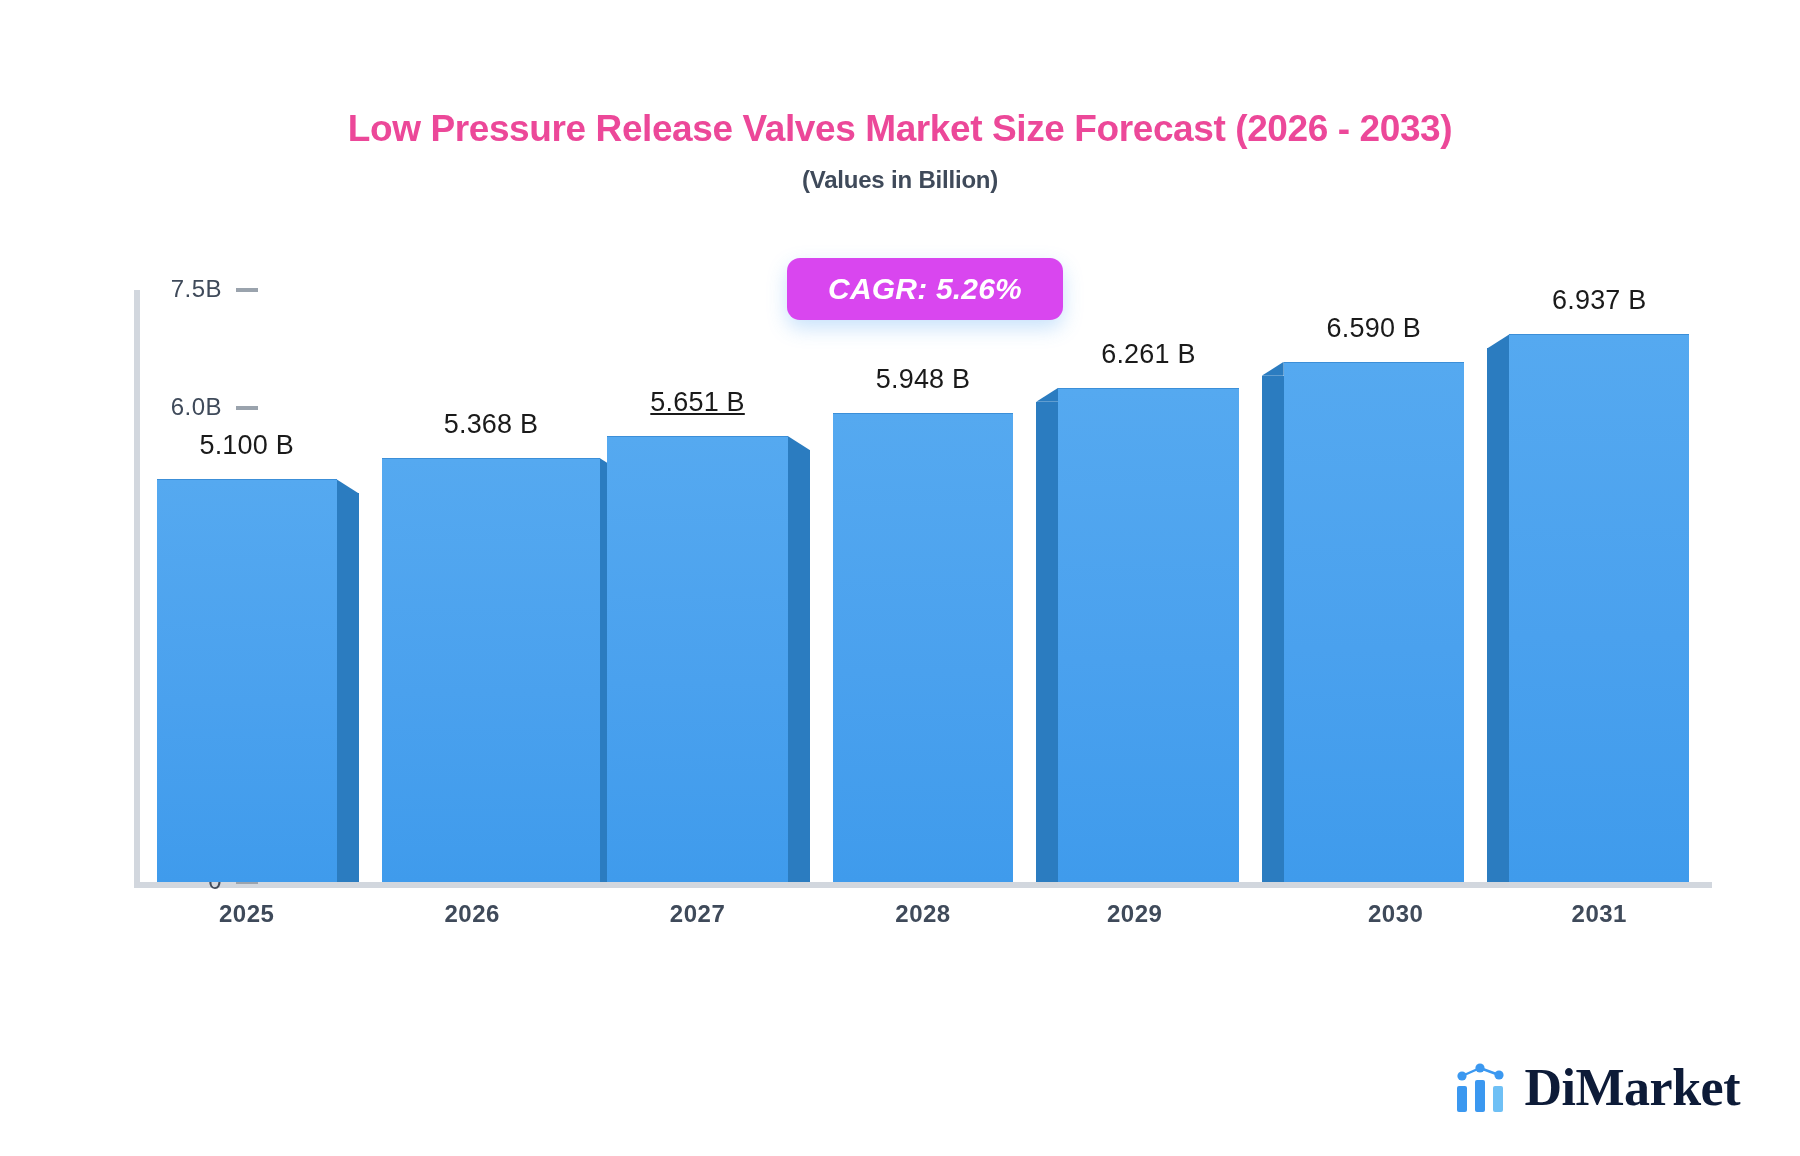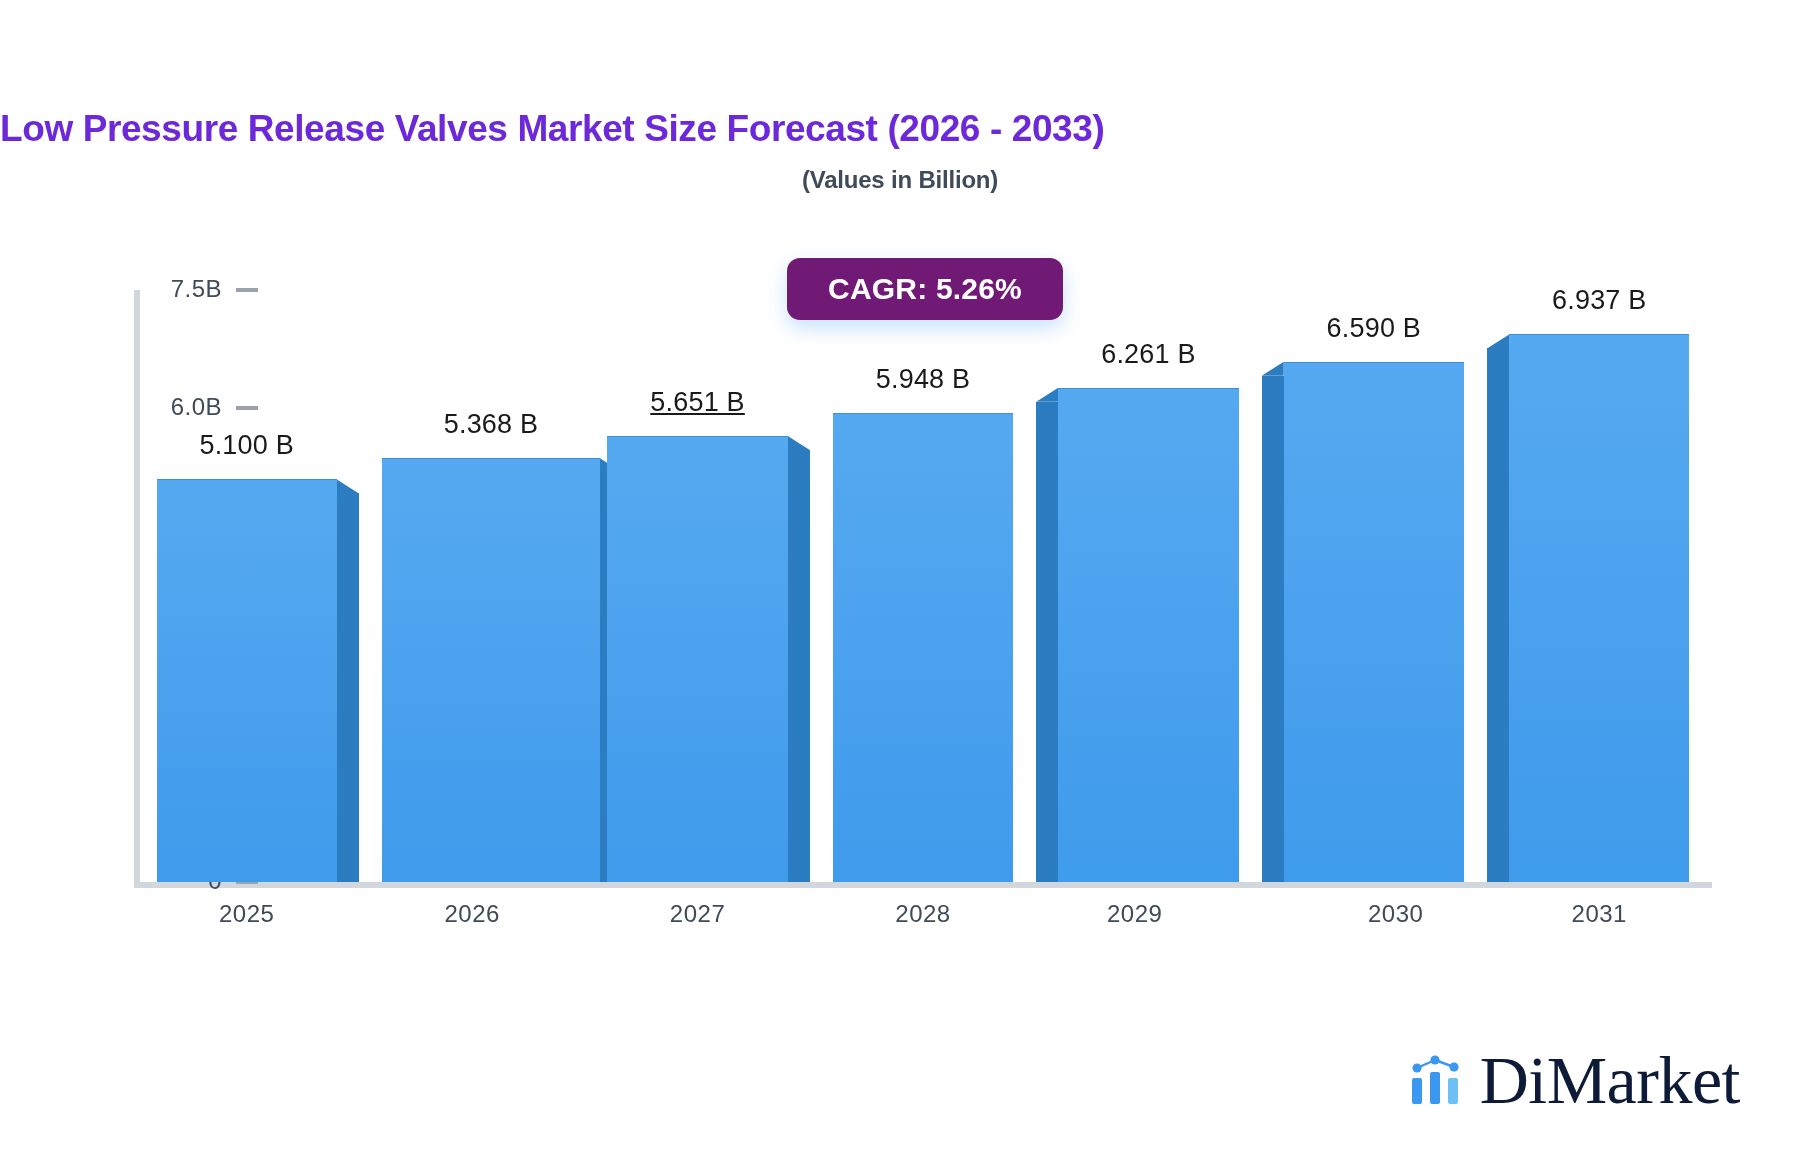--- a/index.html
+++ b/index.html
@@ -7,45 +7,46 @@
     width: 1800px; height: 1156px;
     background: #ffffff;
     font-family: "Liberation Sans", sans-serif;
     overflow: hidden;
   }
   #root { position: relative; width: 1800px; height: 1156px; background: #ffffff; }
 
   
   .title {
     position: absolute; top: 108px; left: 0; width: 1800px;
-    text-align: left;
-    font-size: 37px; font-weight: bold; color: #6d28d9;
+    text-align: center;
+    font-size: 37px; font-weight: bold; color: #ec4899;
     letter-spacing: -0.4px;
     white-space: nowrap;
   }
   .subtitle {
     position: absolute; top: 166px; left: 0; width: 1800px;
     text-align: center;
     font-size: 24px; font-weight: bold; color: #3f4a5a;
     letter-spacing: -0.2px;
   }
 
   
   .cagr-badge {
     position: absolute;
     left: 787px; top: 258px;
     width: 276px; height: 62px;
-    background: #701a75;
+    background: #d946ef;
     border-radius: 13px;
     display: flex; align-items: center; justify-content: center;
     color: #ffffff;
     font-size: 30px; font-weight: bold;
     letter-spacing: 0.2px;
     box-shadow: 0 8px 20px rgba(59,152,240,0.28);
     z-index: 8;
+    font-style: italic;
   }
 
   
   .plot {
     position: absolute;
     left: 134px; top: 290px;
     width: 1578px; height: 597px;
   }
   
   .y-spine {
@@ -122,31 +123,32 @@
 
   
   .xlabels {
     position: absolute; left: 134px; top: 900px; width: 1578px; height: 40px;
   }
   .xlabel {
     position: absolute; top: 0;
     font-size: 24px; color: #3f4a5a;
     text-align: center;
     letter-spacing: 0.5px;
+    font-weight: bold;
   }
 
   
   .logo {
     position: absolute; right: 60px; bottom: 42px;
     display: flex; align-items: center; gap: 14px;
   }
   .logo-mark { position: relative; width: 58px; height: 52px; }
   .logo-text {
     font-family: "Liberation Serif", serif;
-    font-size: 68px; font-weight: normal;
+    font-size: 52px; font-weight: bold;
     color: #0d1b38; letter-spacing: -0.5px; line-height: 1;
   }
 </style>
 </head>
 <body>
 
 <div id="root">
 
   <div class="title">Low Pressure Release Valves Market Size Forecast (2026 - 2033)</div>
   <div class="subtitle">(Values in Billion)</div>

